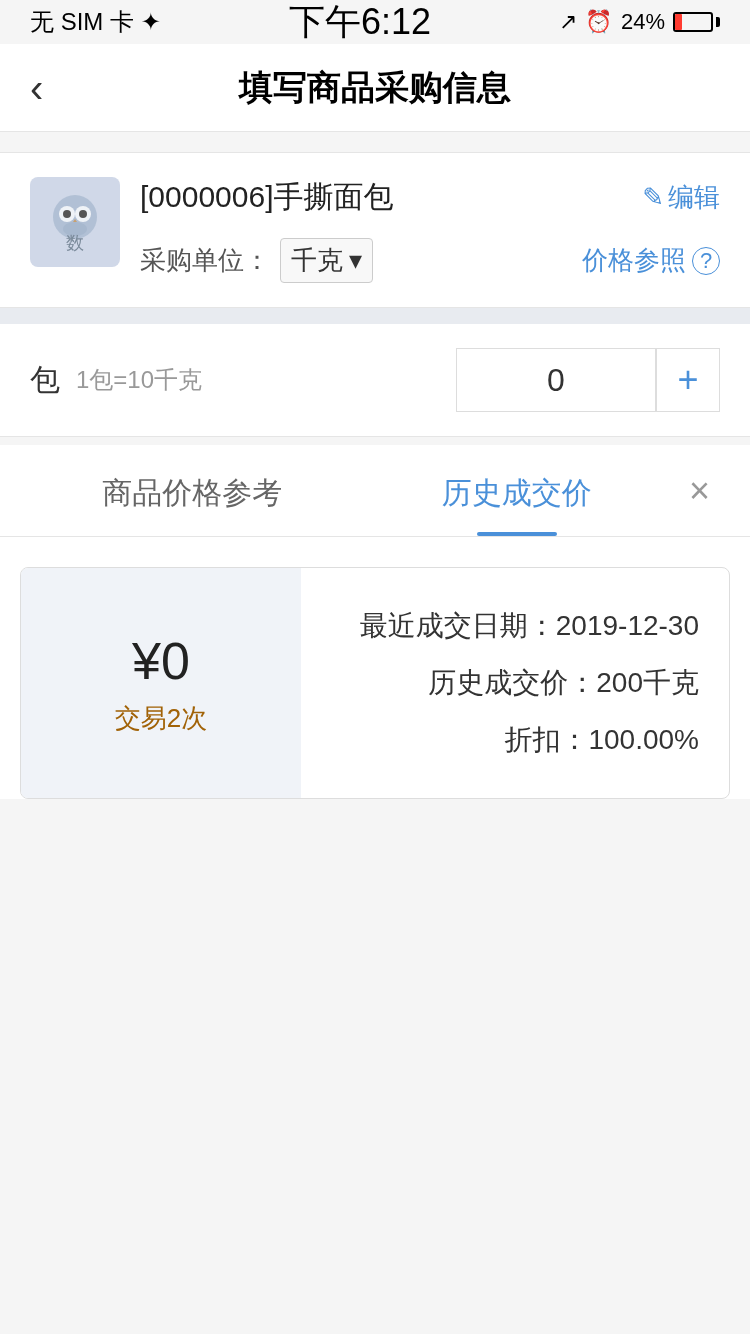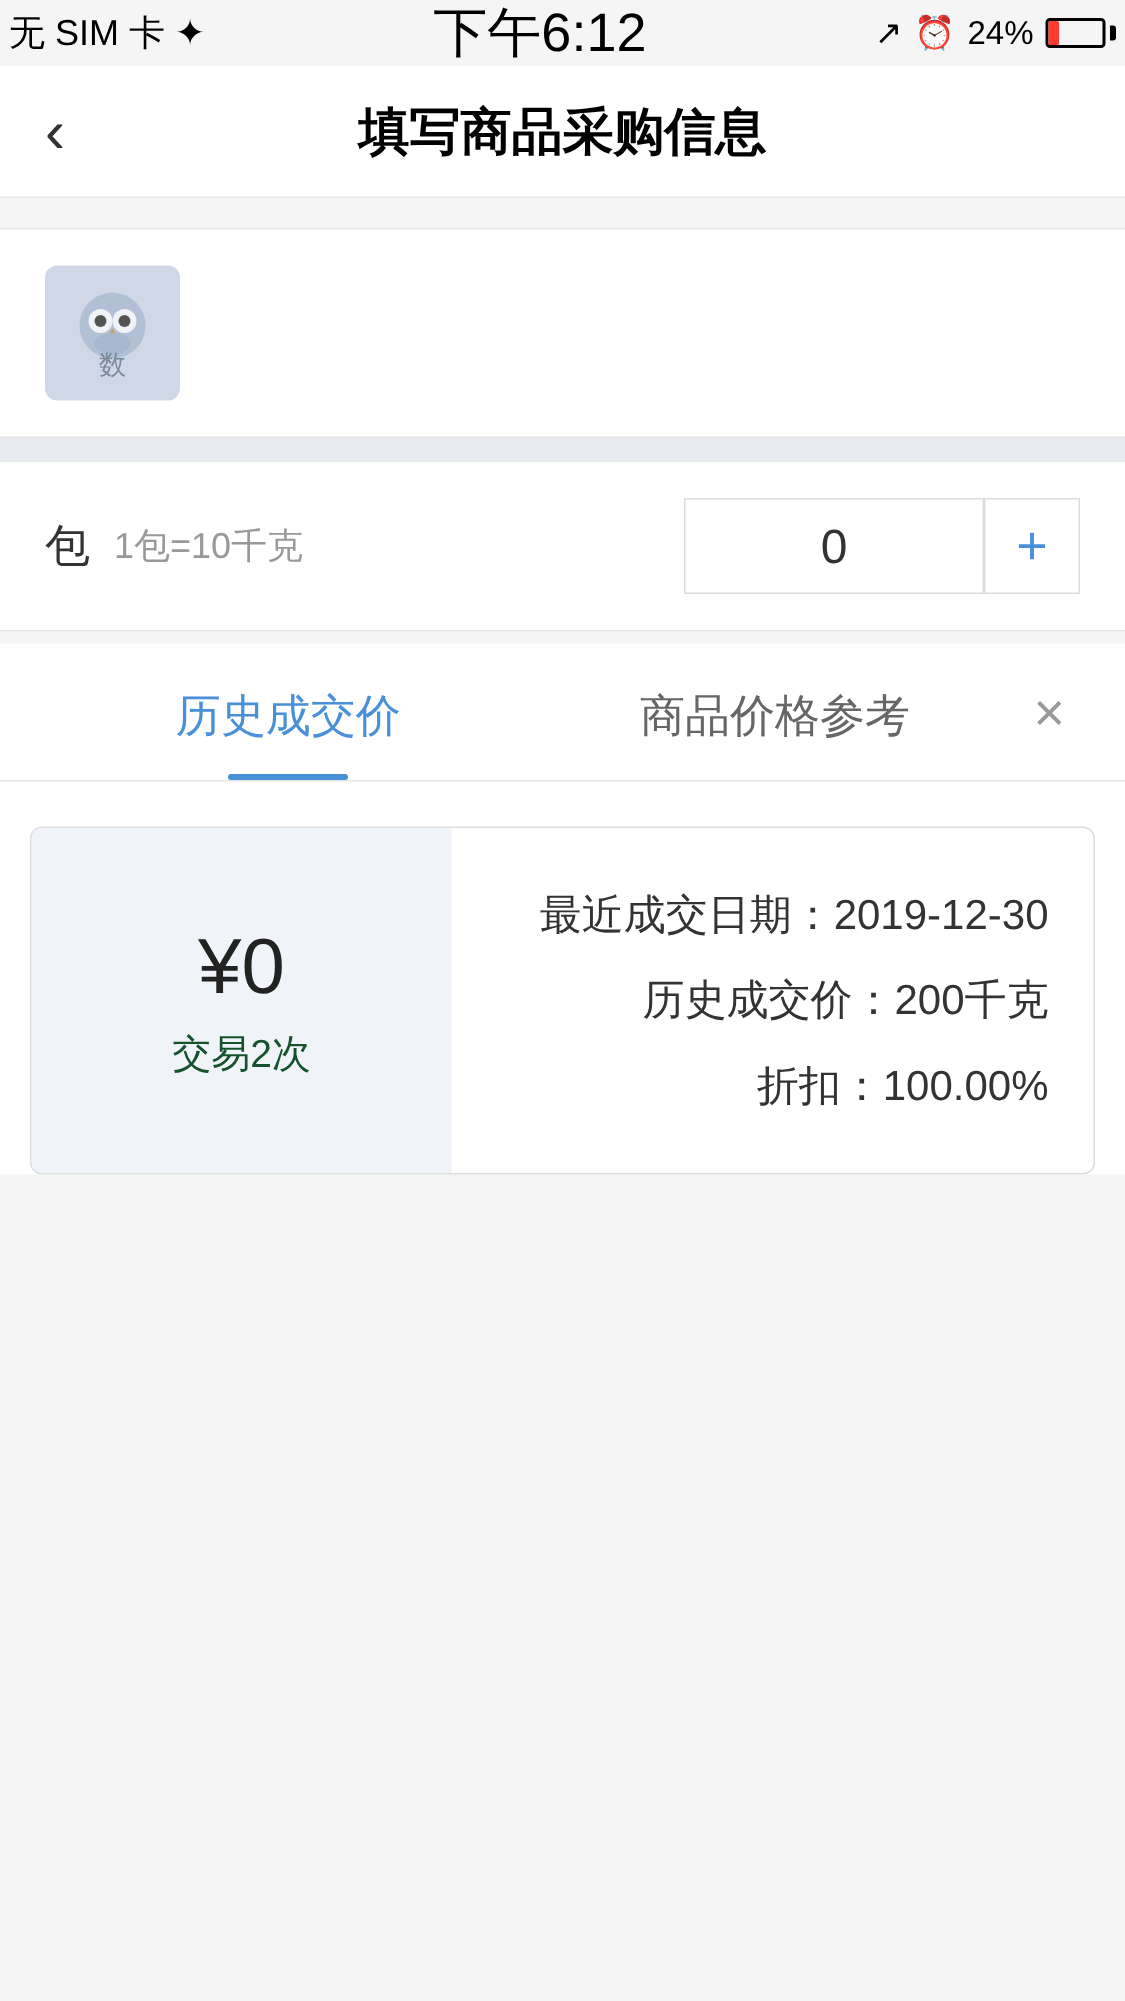--- a/index.html
+++ b/index.html
@@ -13,21 +13,21 @@
     }
 
     
     .status-bar {
       width: 750px;
       height: 44px;
       background: #f5f5f5;
       display: flex;
       align-items: center;
       justify-content: space-between;
-      padding: 0 6px;
+      padding: 0 30px;
       font-size: 24px;
       color: #000;
     }
     .status-left {
       display: flex;
       align-items: center;
       gap: 8px;
     }
     .status-center {
       font-size: 36px;
@@ -291,21 +291,21 @@
       justify-content: center;
       padding: 40px 20px;
     }
     .history-price {
       font-size: 52px;
       color: #222;
       font-weight: 400;
     }
     .history-trade-count {
       font-size: 26px;
-      color: #14532d;
+      color: #a16207;
       margin-top: 10px;
     }
     .history-detail-side {
       flex: 1;
       padding: 36px 30px;
       display: flex;
       flex-direction: column;
       justify-content: center;
       gap: 12px;
       align-items: flex-end;
@@ -350,40 +350,62 @@
         <circle cx="35" cy="30" r="22" fill="#9db0c8" opacity="0.6"></circle>
         <circle cx="27" cy="27" r="8" fill="#fff" opacity="0.8"></circle>
         <circle cx="43" cy="27" r="8" fill="#fff" opacity="0.8"></circle>
         <circle cx="27" cy="27" r="4" fill="#555"></circle>
         <circle cx="43" cy="27" r="4" fill="#555"></circle>
         <ellipse cx="35" cy="42" rx="12" ry="7" fill="#9db0c8" opacity="0.5"></ellipse>
         <polygon points="33,35 35,32 37,35" fill="#c8a070"></polygon>
         <text x="50%" y="62" text-anchor="middle" font-size="18" fill="#7a8a9a">数</text>
       </svg>
     </div>
+    <div class="product-info">
+      <div class="product-name-row">
+        <span class="product-name">[0000006]手撕面包</span>
+        <span class="edit-btn">
+          <span>✎</span>
+          <span>编辑</span>
+        </span>
+      </div>
+      <div class="product-unit-row">
+        <div class="unit-left">
+          <span>采购单位：</span>
+          <div class="unit-select">
+            <span>千克</span>
+            <span>▾</span>
+          </div>
+        </div>
+        <div class="price-ref">
+          <span>价格参照</span>
+          <span style="border:1px solid #4a90d9; border-radius:50%; width:28px; height:28px; display:inline-flex; align-items:center; justify-content:center; font-size:22px;">?</span>
+        </div>
+      </div>
+    </div>
   </div>
 </div>
 
 <div class="divider-gray"></div>
 
 <div class="quantity-row">
   <div class="qty-label-group">
     <span class="qty-unit-big">包</span>
     <span class="qty-unit-hint">1包=10千克</span>
   </div>
   <div class="qty-input-group">
     <input class="qty-input" type="text" value="0" style="">
     <button class="qty-btn">+</button>
   </div>
 </div>
 
 <div class="tab-section">
   <div class="tab-bar">
+    <div class="tab-item">商品价格参考</div>
     <div class="tab-item active">历史成交价</div>
-    <div class="tab-item">商品价格参考</div>
     <span class="tab-close">×</span>
   </div>
 
   <div class="history-card">
     <div class="history-price-side">
       <div class="history-price">
         <span>¥</span><span>0</span>
       </div>
       <div class="history-trade-count">交易2次</div>
     </div>

